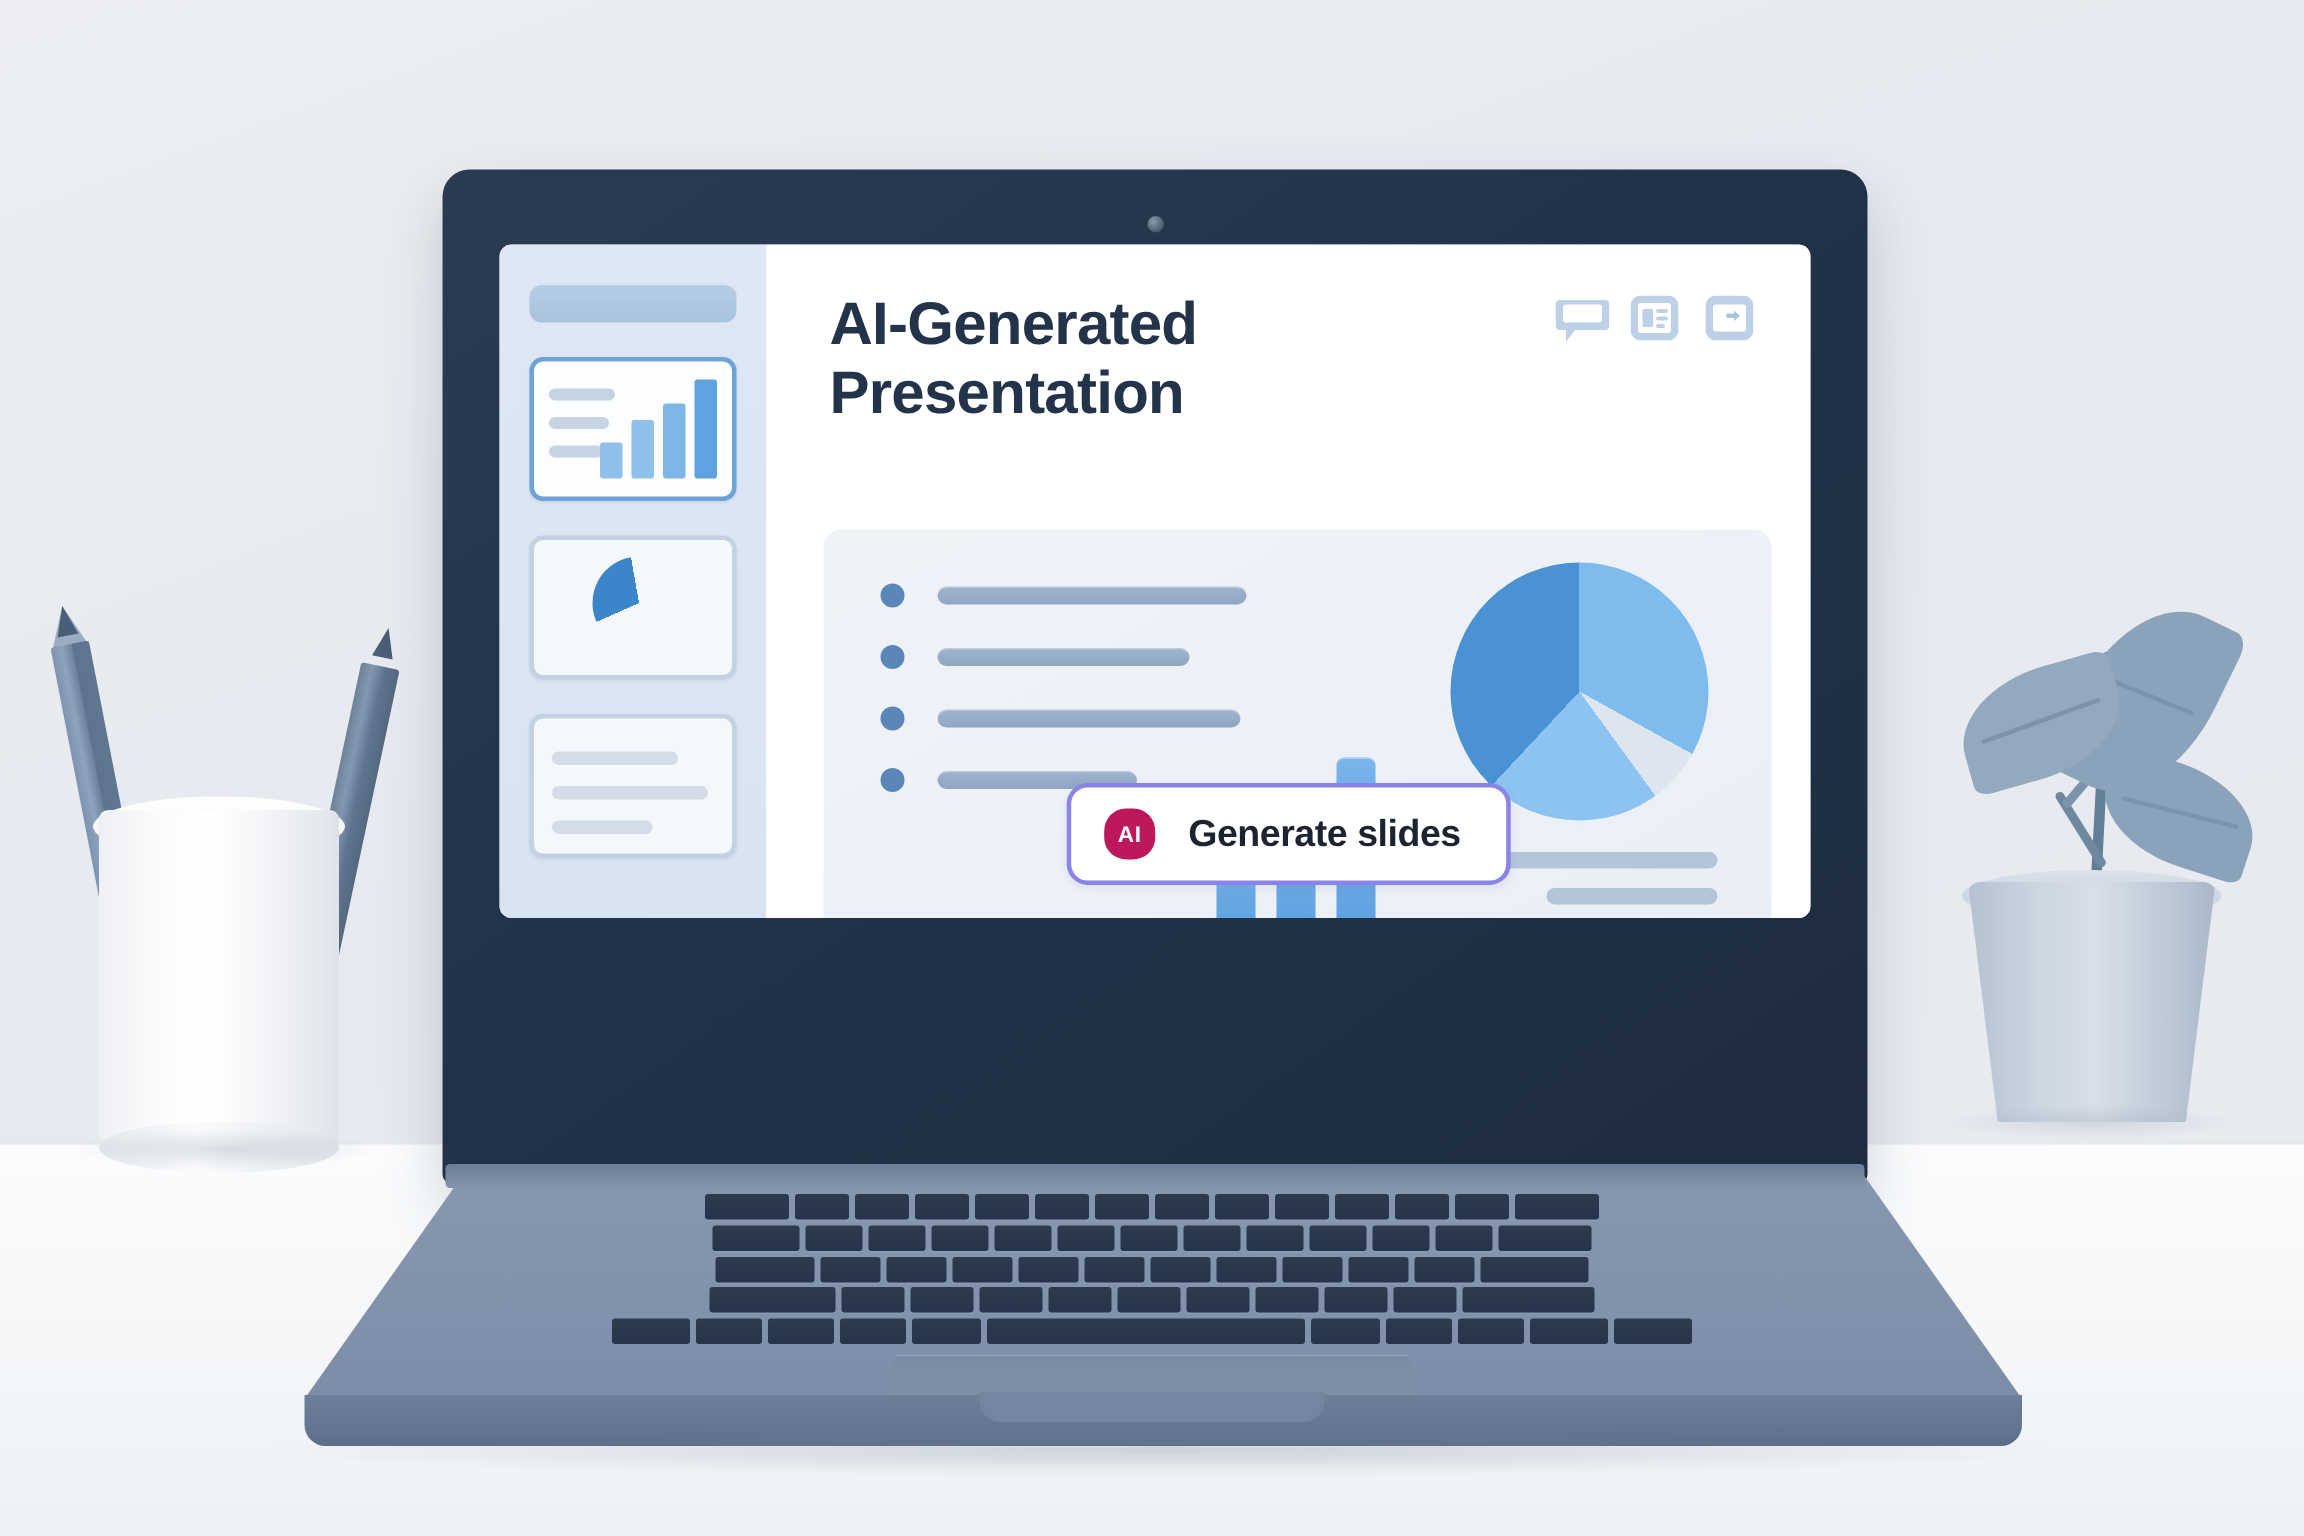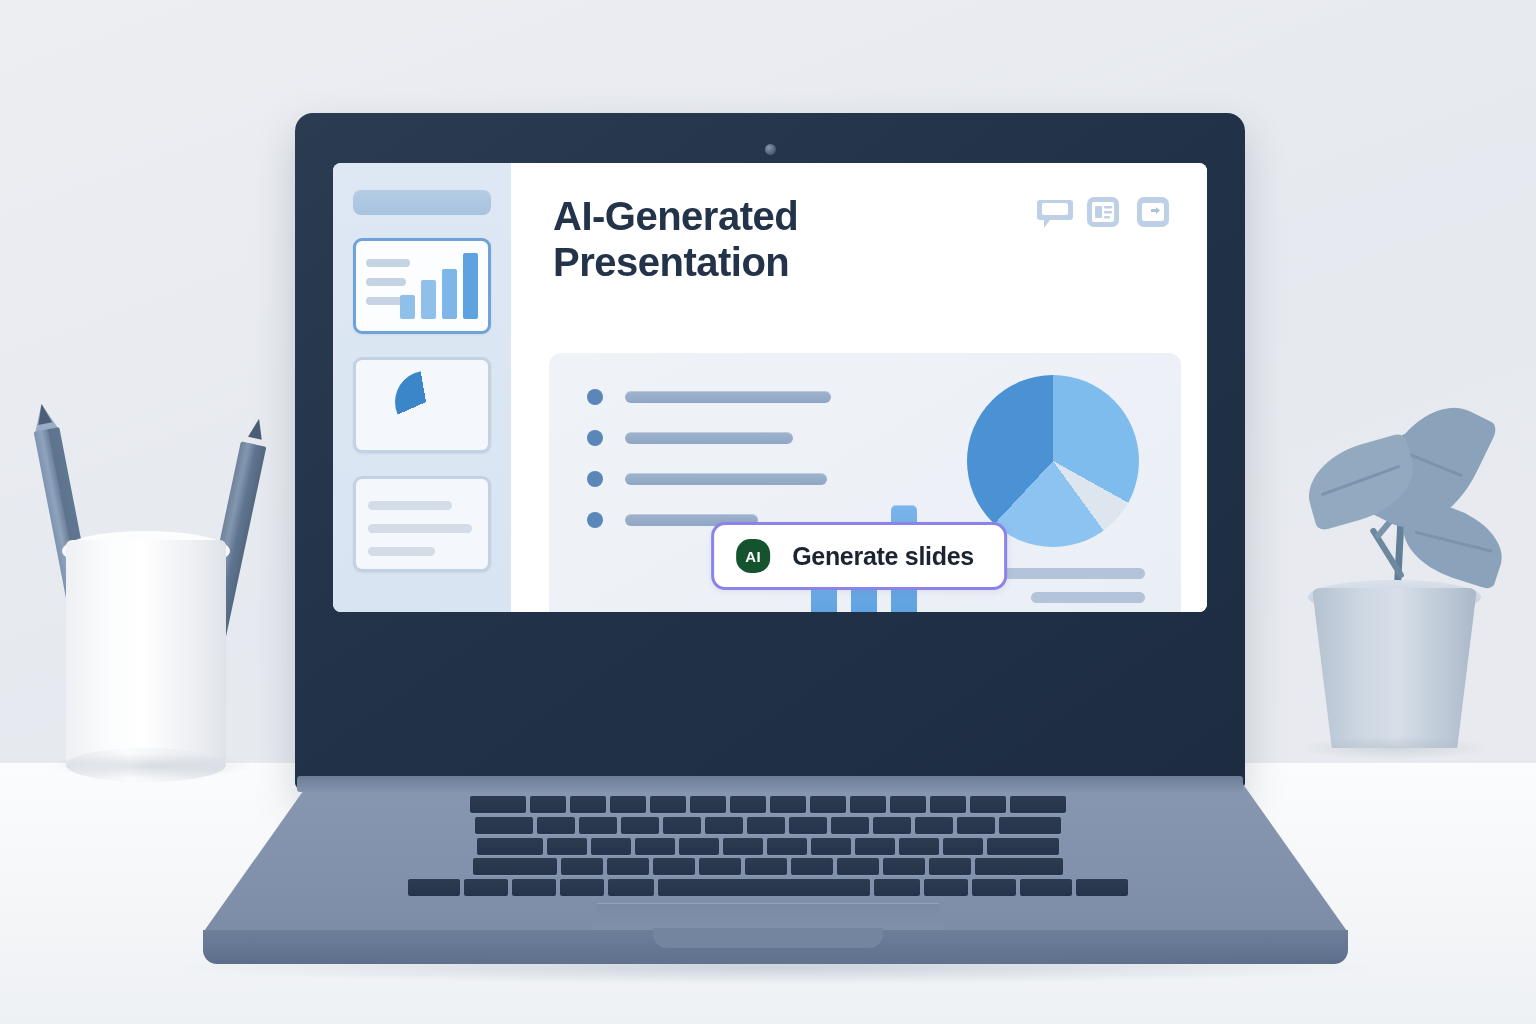--- a/index.html
+++ b/index.html
@@ -199,21 +199,21 @@
 
   .gen-btn {
     position:absolute; left:50%; transform:translateX(-50%); bottom:22px;
     display:flex; align-items:center; gap:22px;
     padding:14px 30px 14px 22px;
     background:#ffffff; border:3px solid #8b83e8; border-radius:14px;
     cursor:pointer; box-shadow:0 2px 6px rgba(110,100,200,.12);
   }
   .ai-badge {
     width:34px; height:34px; flex:0 0 34px;
-    background:#14532d; border-radius:42% 42% 44% 44%/44% 44% 42% 42%;
+    background:#be185d; border-radius:42% 42% 44% 44%/44% 44% 42% 42%;
     color:#fff; font-size:15px; font-weight:bold;
     display:flex; align-items:center; justify-content:center; letter-spacing:.5px;
   }
   .gen-label { font-size:25px; font-weight:bold; color:#1b2430; letter-spacing:-.3px; }
 
   
   .base {
     position:absolute; left:203px; top:782px; width:1145px; height:175px;
     background:linear-gradient(180deg,#8897b0 0%,#8191ab 58%,#7a8aa5 100%);
     clip-path:polygon(9.3% 0%, 90.7% 0%, 100% 86%, 0% 86%);

